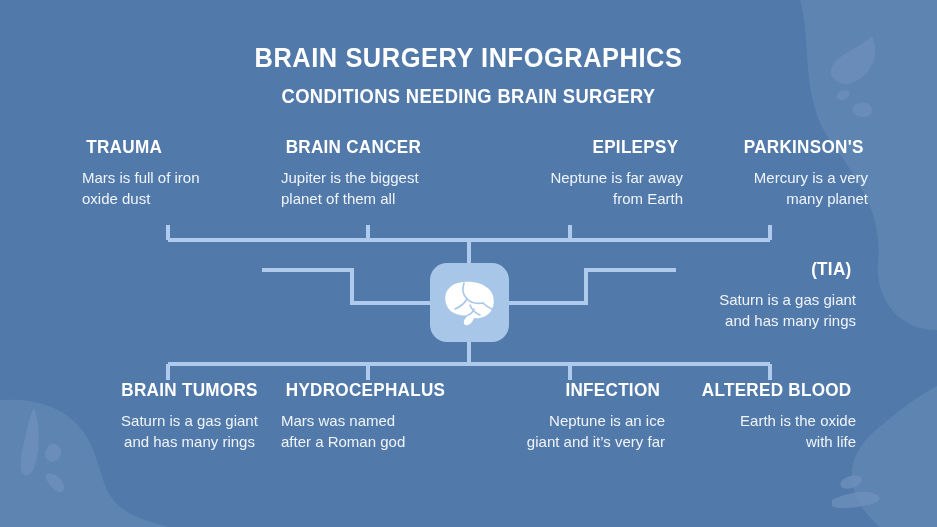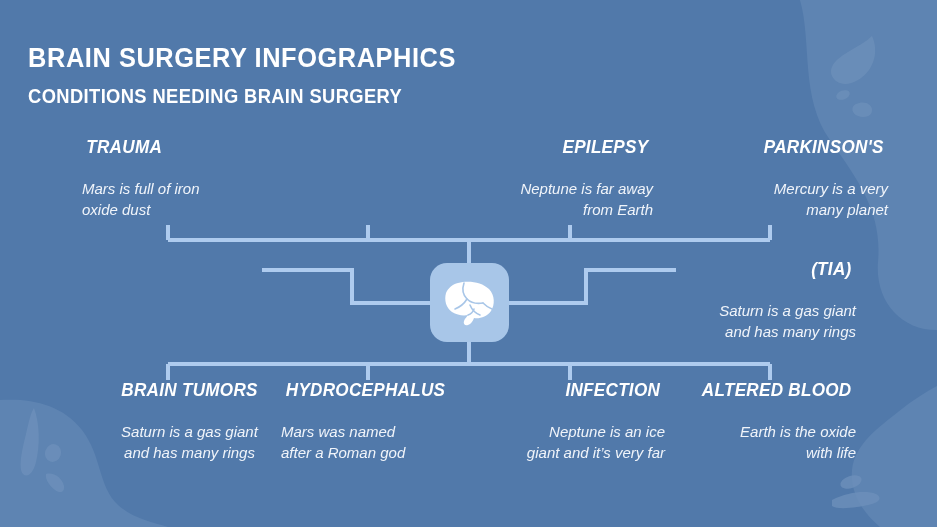--- a/index.html
+++ b/index.html
@@ -27,21 +27,21 @@
     inset: 0;
     pointer-events: none;
   }
 
   
   .title-block {
     position: absolute;
     top: 44px;
     left: 0;
     width: 937px;
-    text-align: left;
+    text-align: center;
   }
   .main-title {
     font-size: 27px;
     font-weight: bold;
     color: #ffffff;
     letter-spacing: 0.6px;
     line-height: 1.1;
     margin: 0;
     font-stretch: condensed;
     transform: scaleX(0.94);
@@ -51,36 +51,35 @@
     font-weight: bold;
     color: #ffffff;
     letter-spacing: 0.4px;
     margin: 11px 0 0 0;
     transform: scaleX(0.94);
   }
 
   
   .node {
     position: absolute;
-    font-style: italic;
   }
   .node-label {
     font-size: 18px;
     font-weight: bold;
     color: #ffffff;
     letter-spacing: 0.3px;
     white-space: nowrap;
     transform: scaleX(0.95);
     line-height: 1.1;
   }
   .node-desc {
     font-size: 15px;
     color: #f0f4fa;
     line-height: 1.42;
-    margin-top: 20px;
+    margin-top: 9px;
     white-space: pre-line;
   }
   .align-left  { text-align: left;  transform-origin: left center; }
   .align-right { text-align: right; transform-origin: right center; }
 
   
   .icon-tile {
     position: absolute;
     left: 430px;
     top: 263px;
@@ -154,28 +153,33 @@
     <h1 class="main-title">BRAIN SURGERY INFOGRAPHICS</h1>
     <h2 class="sub-title">CONDITIONS NEEDING BRAIN SURGERY</h2>
   </div>
 
   <div class="node align-left" style="left:82px; top:138px; width:170px;">
     <div class="node-label">TRAUMA</div>
     <div class="node-desc">Mars is full of iron
 oxide dust</div>
   </div>
 
-
-  <div class="node align-right" style="left:468px; top:138px; width:185px;">
+  <div class="node align-left" style="left:281px; top:138px; width:185px;">
+    <div class="node-label">BRAIN CANCER</div>
+    <div class="node-desc">Jupiter is the biggest
+planet of them all</div>
+  </div>
+
+  <div class="node align-right" style="left:498px; top:138px; width:185px;">
     <div class="node-label">EPILEPSY</div>
     <div class="node-desc">Neptune is far away
 from Earth</div>
   </div>
 
-  <div class="node align-right" style="left:716px; top:138px; width:172px;">
+  <div class="node align-right" style="left:696px; top:138px; width:172px;">
     <div class="node-label">PARKINSON'S</div>
     <div class="node-desc">Mercury is a very
 many planet</div>
   </div>
 
 
   <div class="node align-right" style="left:676px; top:260px; width:180px;">
     <div class="node-label">(TIA)</div>
     <div class="node-desc">Saturn is a gas giant
 and has many rings</div>

